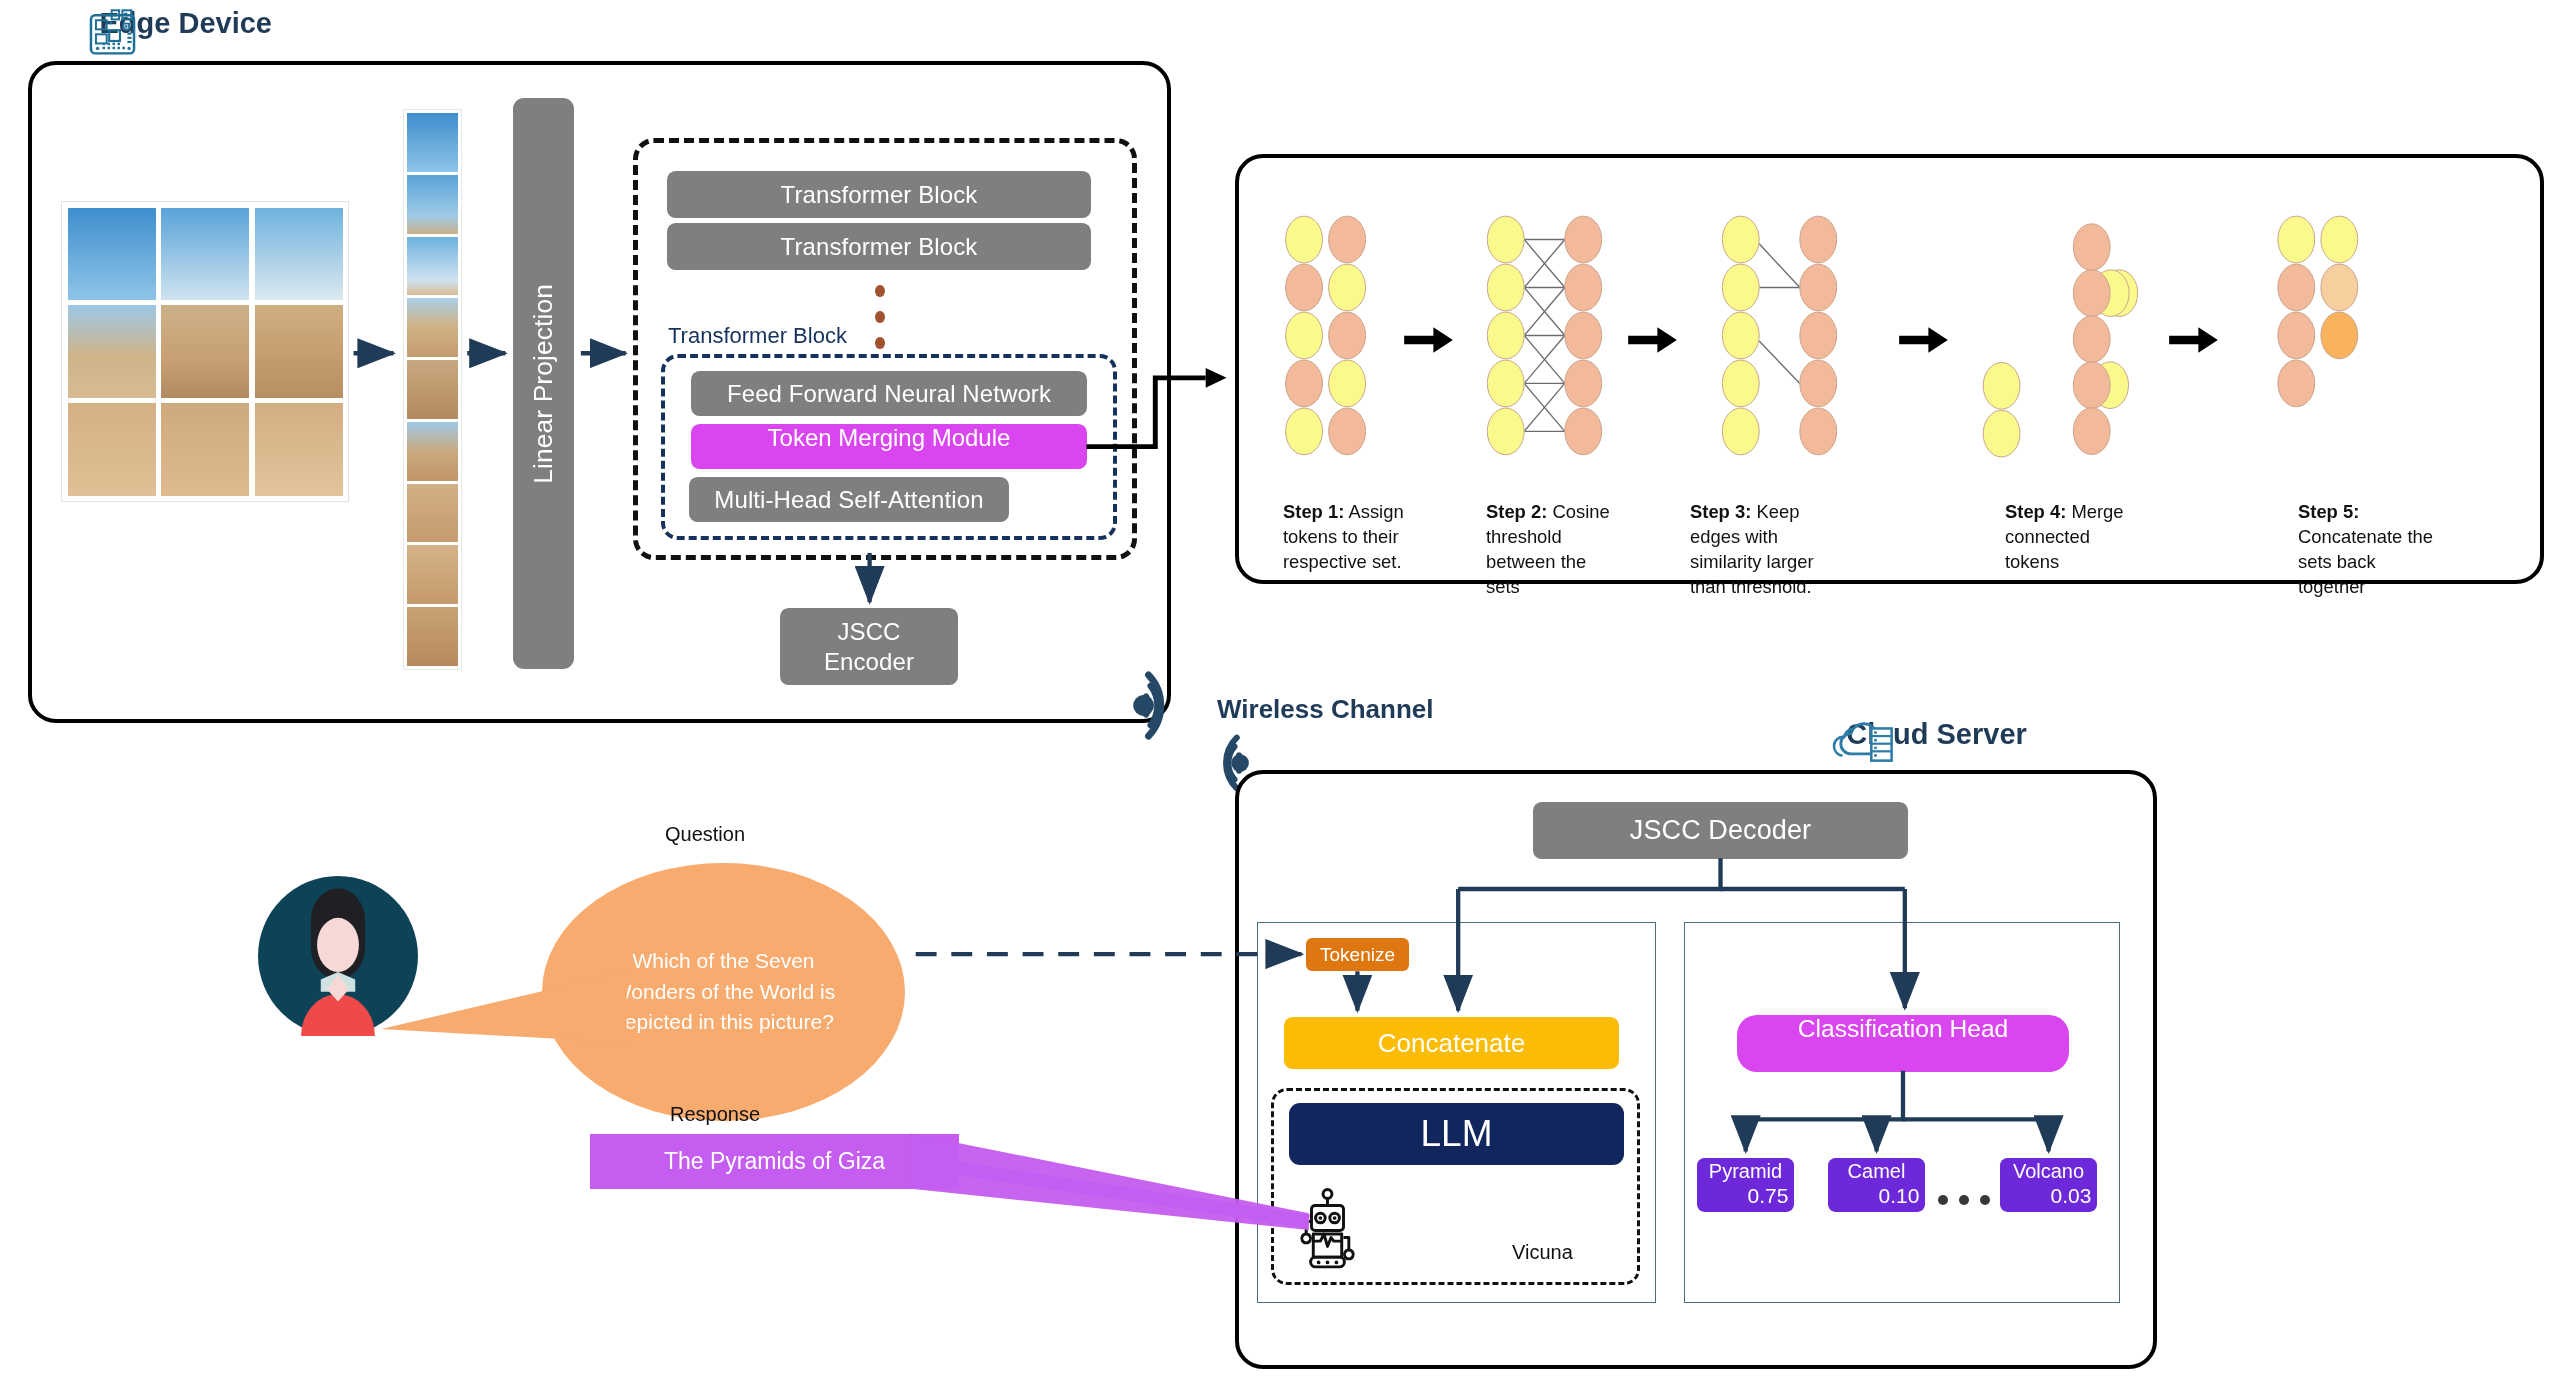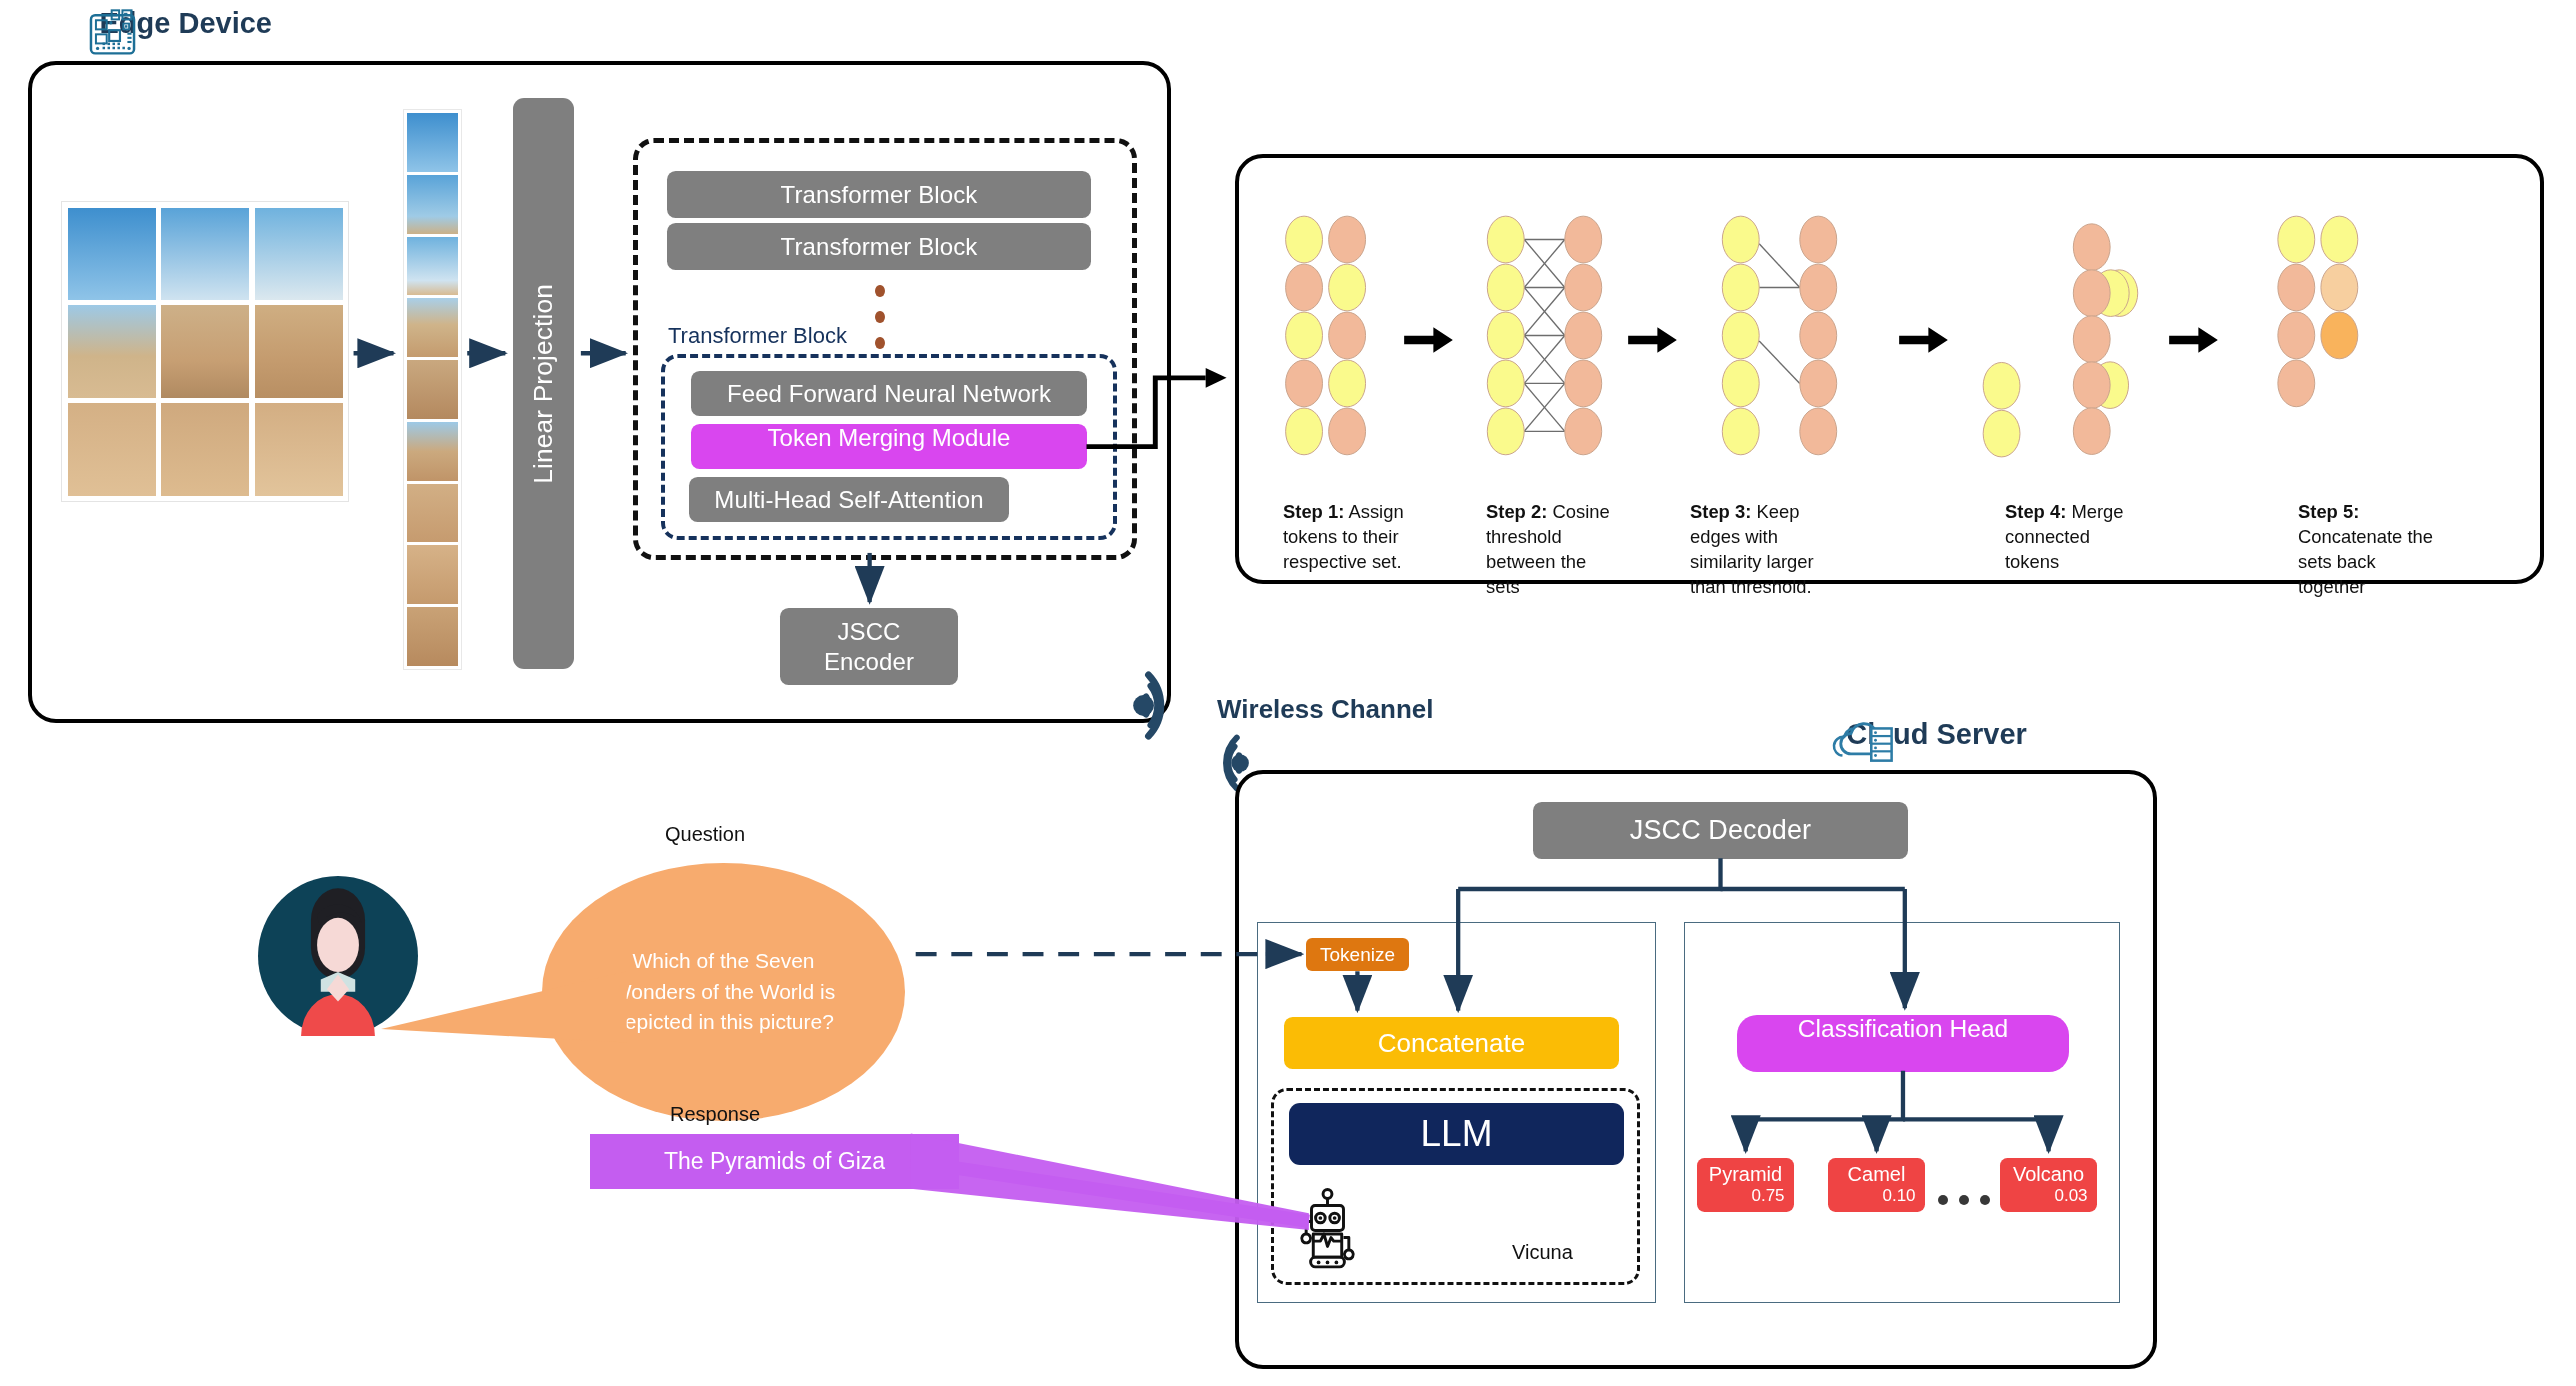--- a/index.html
+++ b/index.html
@@ -15,25 +15,25 @@
             font-size:24px;box-sizing:border-box;}
   .navy-box{background:#10265c;color:#fff;border-radius:11px;display:flex;
             align-items:center;justify-content:center;text-align:center;
             font-size:37px;box-sizing:border-box;}
   .amber-box{background:#fbbc05;color:#fff;border-radius:8.6px;display:flex;
              align-items:center;justify-content:center;text-align:center;
              font-size:26px;box-sizing:border-box;}
   .orange-box{background:#de7710;color:#fff;border-radius:6.1px;display:flex;
               align-items:center;justify-content:center;text-align:center;
               font-size:19px;box-sizing:border-box;}
-  .cls-box{background:#ef4444;color:#fff;border-radius:7.4px;display:flex;
+  .cls-box{background:#6d28d9;color:#fff;border-radius:7.4px;display:flex;
            flex-direction:column;align-items:center;justify-content:center;
            text-align:center;box-sizing:border-box;}
   .cls-box .nm{font-size:20px;line-height:1.1;}
-  .cls-box .pv{font-size:17px;line-height:1.3;margin-left:45px;}
+  .cls-box .pv{font-size:21px;line-height:1.3;margin-left:45px;}
   .dash-outer{border:5.5px dashed #111;border-radius:21px;box-sizing:border-box;}
   .dash-inner{border:4.3px dashed #16325c;border-radius:17px;box-sizing:border-box;}
   .dash-llm{border:3.7px dashed #111;border-radius:16px;box-sizing:border-box;}
   .thin-box{border:1.5px solid #4a6b80;background:#fff;box-sizing:border-box;}
   .hdr{color:#1f3b57;font-weight:bold;font-size:29px;white-space:nowrap;}
   .stp{font-size:18.4px;color:#111;line-height:1.36;}
   .stp b{font-weight:bold;}
   .lbl{font-size:20px;color:#111;}
   .tfb-label{font-size:22px;color:#16325c;white-space:nowrap;}
   .vert-txt{writing-mode:vertical-rl;transform:rotate(180deg);}

